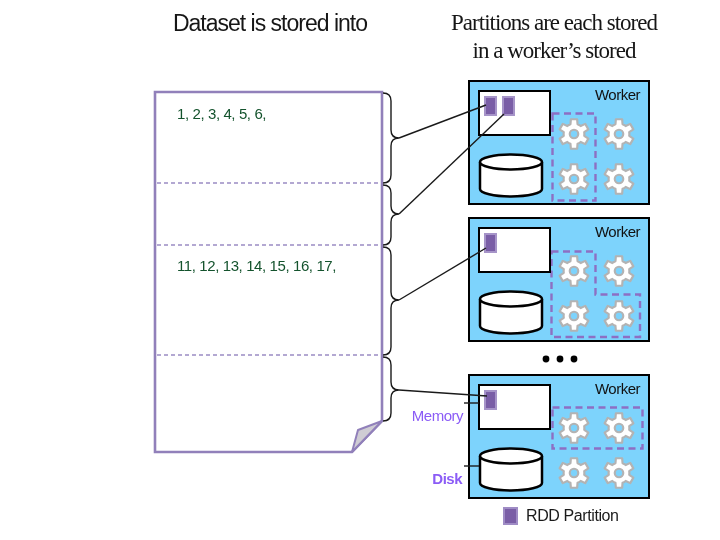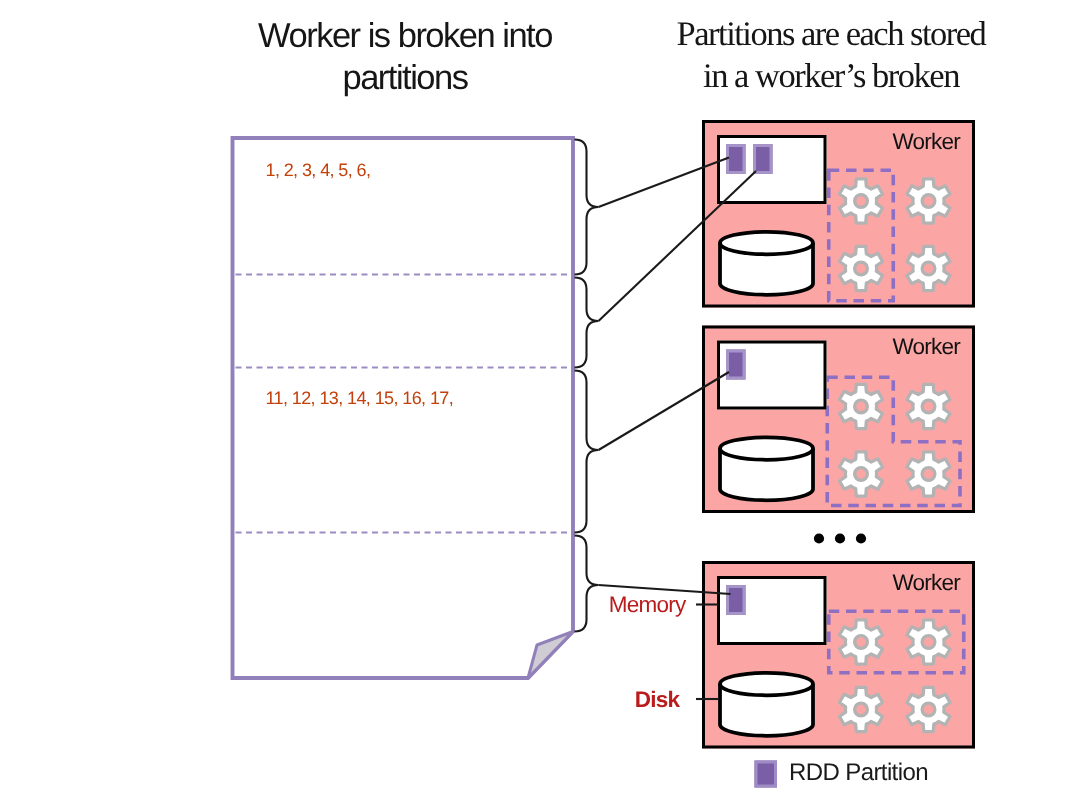--- a/index.html
+++ b/index.html
@@ -14,48 +14,48 @@
   .title{
     position:absolute;top:9px;text-align:center;
     font-size:23px;line-height:28px;letter-spacing:-1px;color:#161616;
   }
   .title-left{left:150px;width:240px;}
   .title-right{left:424px;width:260px;font-family:Liberation Serif, serif;}
 
   
   .ptext{
     position:absolute;left:177px;width:200px;
-    font-size:12px;line-height:23px;letter-spacing:-0.4px;color:#c2410c;
+    font-size:15px;line-height:23px;letter-spacing:-0.4px;color:#14532d;
     z-index:2;
   }
 
   
   .worker{
     position:absolute;left:468px;width:182px;height:125px;
-    border:2.5px solid #000;background:#fca5a5;box-sizing:border-box;z-index:2;
+    border:2.5px solid #000;background:#7dd3fc;box-sizing:border-box;z-index:2;
   }
   .worker-label{
     position:absolute;right:8px;top:4px;font-size:15px;letter-spacing:-0.5px;color:#111;
   }
   .memory{
     position:absolute;left:8px;top:8px;width:73px;height:46px;
     border:2.5px solid #000;background:#fff;box-sizing:border-box;
   }
   .marker{
     position:absolute;top:4px;width:13px;height:20px;box-sizing:border-box;
     background:#7a5ea6;border:2px solid #a694c8;
   }
   .marker.m1{left:4px;}
   .marker.m2{left:22px;}
   .worker-gfx{position:absolute;left:0;top:0;}
 
   
   .callout{
-    position:absolute;font-size:15px;letter-spacing:-0.5px;color:#b91c1c;
-    text-align:center;z-index:2;
+    position:absolute;font-size:15px;letter-spacing:-0.5px;color:#8b5cf6;
+    text-align:right;z-index:2;margin-top:12px;
   }
   .callout-memory{left:400px;top:395px;width:63px;}
   .callout-disk{left:414px;top:458px;width:48px;font-weight:bold;}
 
   
   .legend{
     position:absolute;left:503px;top:507px;display:flex;align-items:center;z-index:2;
   }
   .legend-marker{
     width:15px;height:18px;box-sizing:border-box;
@@ -81,26 +81,25 @@
                  M 4.5,0 A 4.5,4.5 0 1 1 -4.5,0 A 4.5,4.5 0 1 1 4.5,0 Z" fill="#ffffff" fill-rule="evenodd" stroke="#b3b3b3" stroke-width="2.3" stroke-linejoin="round"></path>
       </symbol>
       <symbol id="disksym" viewBox="0 0 66 45">
         <path d="M2,9 V36 A31,7.5 0 0 0 64,36 V9" fill="#ffffff" stroke="#000" stroke-width="2.5"></path>
         <ellipse cx="33" cy="9" rx="31" ry="7.5" fill="#ffffff" stroke="#000" stroke-width="2.5"></ellipse>
       </symbol>
     </defs>
   </svg>
 
   <div class="title title-left">
-    <div>Worker is broken into</div>
-    <div>partitions</div>
+    <div>Dataset is stored into</div>
   </div>
   <div class="title title-right">
     <div>Partitions are each stored</div>
-    <div>in a worker’s broken</div>
+    <div>in a worker’s stored</div>
   </div>
 
   <svg class="layer" width="720" height="540" style="z-index:1">
     <path d="M155,92 H382 V421 L352,452 H155 Z" fill="#ffffff" stroke="#9180ba" stroke-width="2.6" stroke-linejoin="miter"></path>
     <g stroke="#9b8cc4" stroke-width="1.4" stroke-dasharray="4 3">
       <line x1="157" y1="183" x2="380" y2="183"></line>
       <line x1="157" y1="245" x2="380" y2="245"></line>
       <line x1="157" y1="355" x2="380" y2="355"></line>
     </g>
     <path d="M382,421 L358,430 L352,452 Z" fill="#cfccd4" stroke="#9180ba" stroke-width="2" stroke-linejoin="round"></path>

